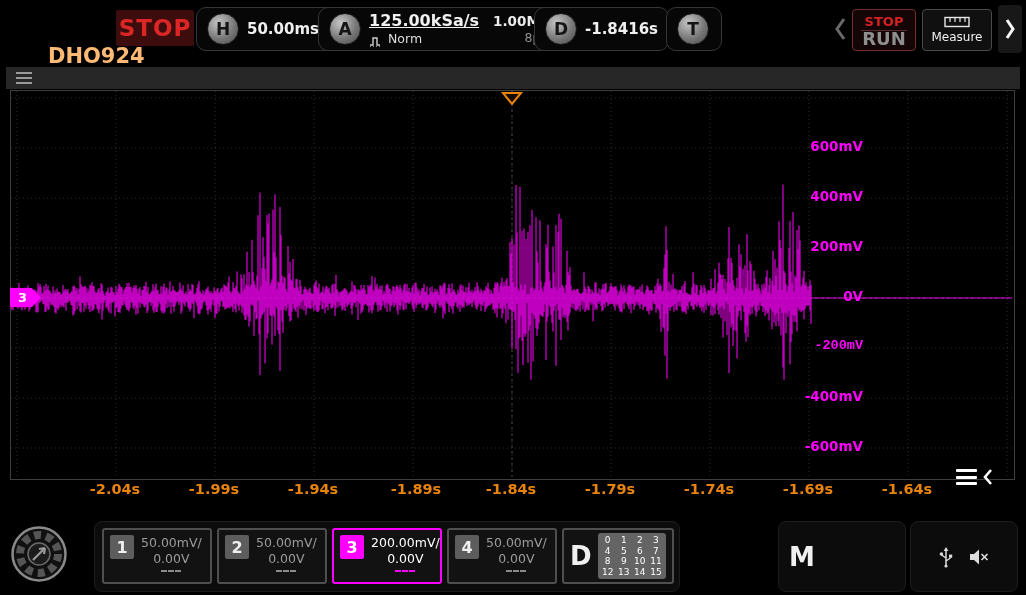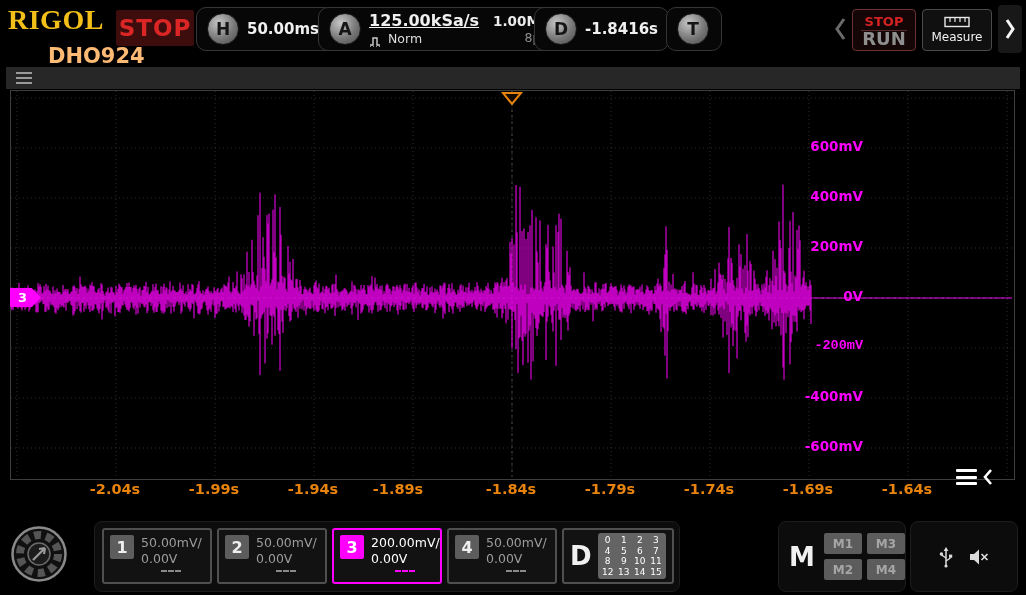--- a/index.html
+++ b/index.html
@@ -39,21 +39,21 @@
   .ylab{position:absolute;right:18px;color:#ff00ff;font-size:13.5px;font-weight:700;text-align:right;}
   .xlab{position:absolute;top:481px;width:80px;text-align:center;color:#e8830e;font-size:14.5px;font-weight:700;}
   .expand-icon{left:956px;top:468px;display:flex;align-items:center;gap:6px;cursor:pointer;}
   .expand-icon .bars{display:flex;flex-direction:column;gap:3.5px;}
   .expand-icon .bars i{display:block;width:21px;height:3px;background:#fff;border-radius:1px;}
 
   
   .panel{top:521px;height:71px;background:#0c0c0c;border:1px solid #1d1d1d;border-radius:8px;box-sizing:border-box;}
   .chbox{top:528px;width:110px;height:56px;border:2px solid #4f4f4f;border-radius:3px;background:#121212;display:flex;align-items:flex-start;gap:7px;padding:5px 6px;box-sizing:border-box;cursor:pointer;}
   .chbox .badge{width:24px;height:24px;background:#5d5d5d;color:#efefef;font-weight:800;font-size:16px;display:flex;align-items:center;justify-content:center;border-radius:2px;flex:0 0 auto;}
-  .chbox .lines{display:flex;flex-direction:column;align-items:flex-start;line-height:16px;}
+  .chbox .lines{display:flex;flex-direction:column;align-items:center;line-height:16px;}
   .chbox .lines span{color:#9c9c9c;font-size:12.5px;}
   .chbox .dash{margin-top:3px;width:20px;border-top:2px dashed #8a8a8a;align-self:center;}
   .chbox.active{border-color:#ff00ff;}
   .chbox.active .badge{background:#ff00ff;color:#fff;}
   .chbox.active .lines span{color:#ffffff;}
   .chbox.active .dash{border-top-color:#ff00ff;}
   .dbox{left:562px;top:528px;width:112px;height:56px;border:2px solid #4f4f4f;border-radius:3px;background:#121212;display:flex;align-items:center;gap:6px;padding:2px 6px;box-sizing:border-box;cursor:pointer;}
   .dlabel{color:#f0f0f0;font-size:26px;font-weight:800;}
   .dig-grid{flex:1;height:46px;background:#646464;border-radius:3px;display:grid;grid-template-columns:repeat(4,1fr);align-content:space-evenly;padding:1px 2px;box-sizing:border-box;}
   .dig{font-size:9px;color:#fff;text-align:center;line-height:10px;}
@@ -61,21 +61,20 @@
   .mlabel{color:#f0f0f0;font-size:26px;font-weight:800;}
   .m-grid{display:grid;grid-template-columns:38px 38px;gap:5px 5px;}
   .mbtn{width:38px;height:21px;background:#5c5c5c;border:none;border-radius:2px;color:#a6a6a6;font-size:12px;font-weight:700;font-family:inherit;cursor:pointer;padding:0;}
   .panel-io{left:910px;width:108px;display:flex;align-items:center;justify-content:center;gap:16px;}
 </style>
 </head>
 <body>
 
 <div id="screen">
 
-  <div class="abs brand">RIGOL</div>
   <div class="abs stop-badge">STOP</div>
 
   <div class="abs grp" style="left:196px;">
     <div class="circle-btn">H</div>
     <span class="wtxt">50.00ms/</span>
   </div>
 
   <div class="abs grp" style="left:318px;">
     <div class="circle-btn">A</div>
     <div class="col">
@@ -155,21 +154,21 @@
       <div class="ylab" style="top: 238px;">200mV</div>
       <div class="ylab" style="top: 288px;">0V</div>
       <div class="ylab" style="top: 338px; font-family: Liberation Mono, monospace;">-200mV</div>
       <div class="ylab" style="top: 388px;">-400mV</div>
       <div class="ylab" style="top: 438px;">-600mV</div>
     </div>
   <div id="x-labels" class="abs" style="left:0;top:0;width:1026px;height:595px;pointer-events:none;">
       <div class="xlab" style="left: 75px;">-2.04s</div>
       <div class="xlab" style="left: 174px;">-1.99s</div>
       <div class="xlab" style="left: 273px;">-1.94s</div>
-      <div class="xlab" style="left: 358px;">-1.89s</div>
+      <div class="xlab" style="left: 376px;">-1.89s</div>
       <div class="xlab" style="left: 471px;">-1.84s</div>
       <div class="xlab" style="left: 570px;">-1.79s</div>
       <div class="xlab" style="left: 669px;">-1.74s</div>
       <div class="xlab" style="left: 768px;">-1.69s</div>
       <div class="xlab" style="left: 867px;">-1.64s</div>
     </div>
 
   <div class="abs expand-icon">
     <span class="bars">
         <i></i>
@@ -242,26 +241,20 @@
         <span class="dig">11</span>
         <span class="dig">12</span>
         <span class="dig">13</span>
         <span class="dig">14</span>
         <span class="dig">15</span>
       </span>
   </div>
 
   <div class="abs panel panel-m">
     <span class="mlabel">M</span>
-    <span class="m-grid">
-      <button class="mbtn">M1</button>
-      <button class="mbtn">M3</button>
-      <button class="mbtn">M2</button>
-      <button class="mbtn">M4</button>
-    </span>
   </div>
 
   <div class="abs panel panel-io">
     <svg width="14" height="22" viewBox="0 0 14 22">
       <path d="M7 20 V3" stroke="#dcdcdc" stroke-width="1.5" fill="none"></path>
       <path d="M7 1 l-2.4 4 h4.8 z" fill="#dcdcdc"></path>
       <path d="M7 12 L2.6 9" stroke="#dcdcdc" stroke-width="1.5" fill="none"></path>
       <circle cx="2.4" cy="8" r="1.7" fill="#dcdcdc"></circle>
       <path d="M7 15 L11.4 12" stroke="#dcdcdc" stroke-width="1.5" fill="none"></path>
       <rect x="10" y="8.6" width="3.2" height="3.2" fill="#dcdcdc"></rect>

